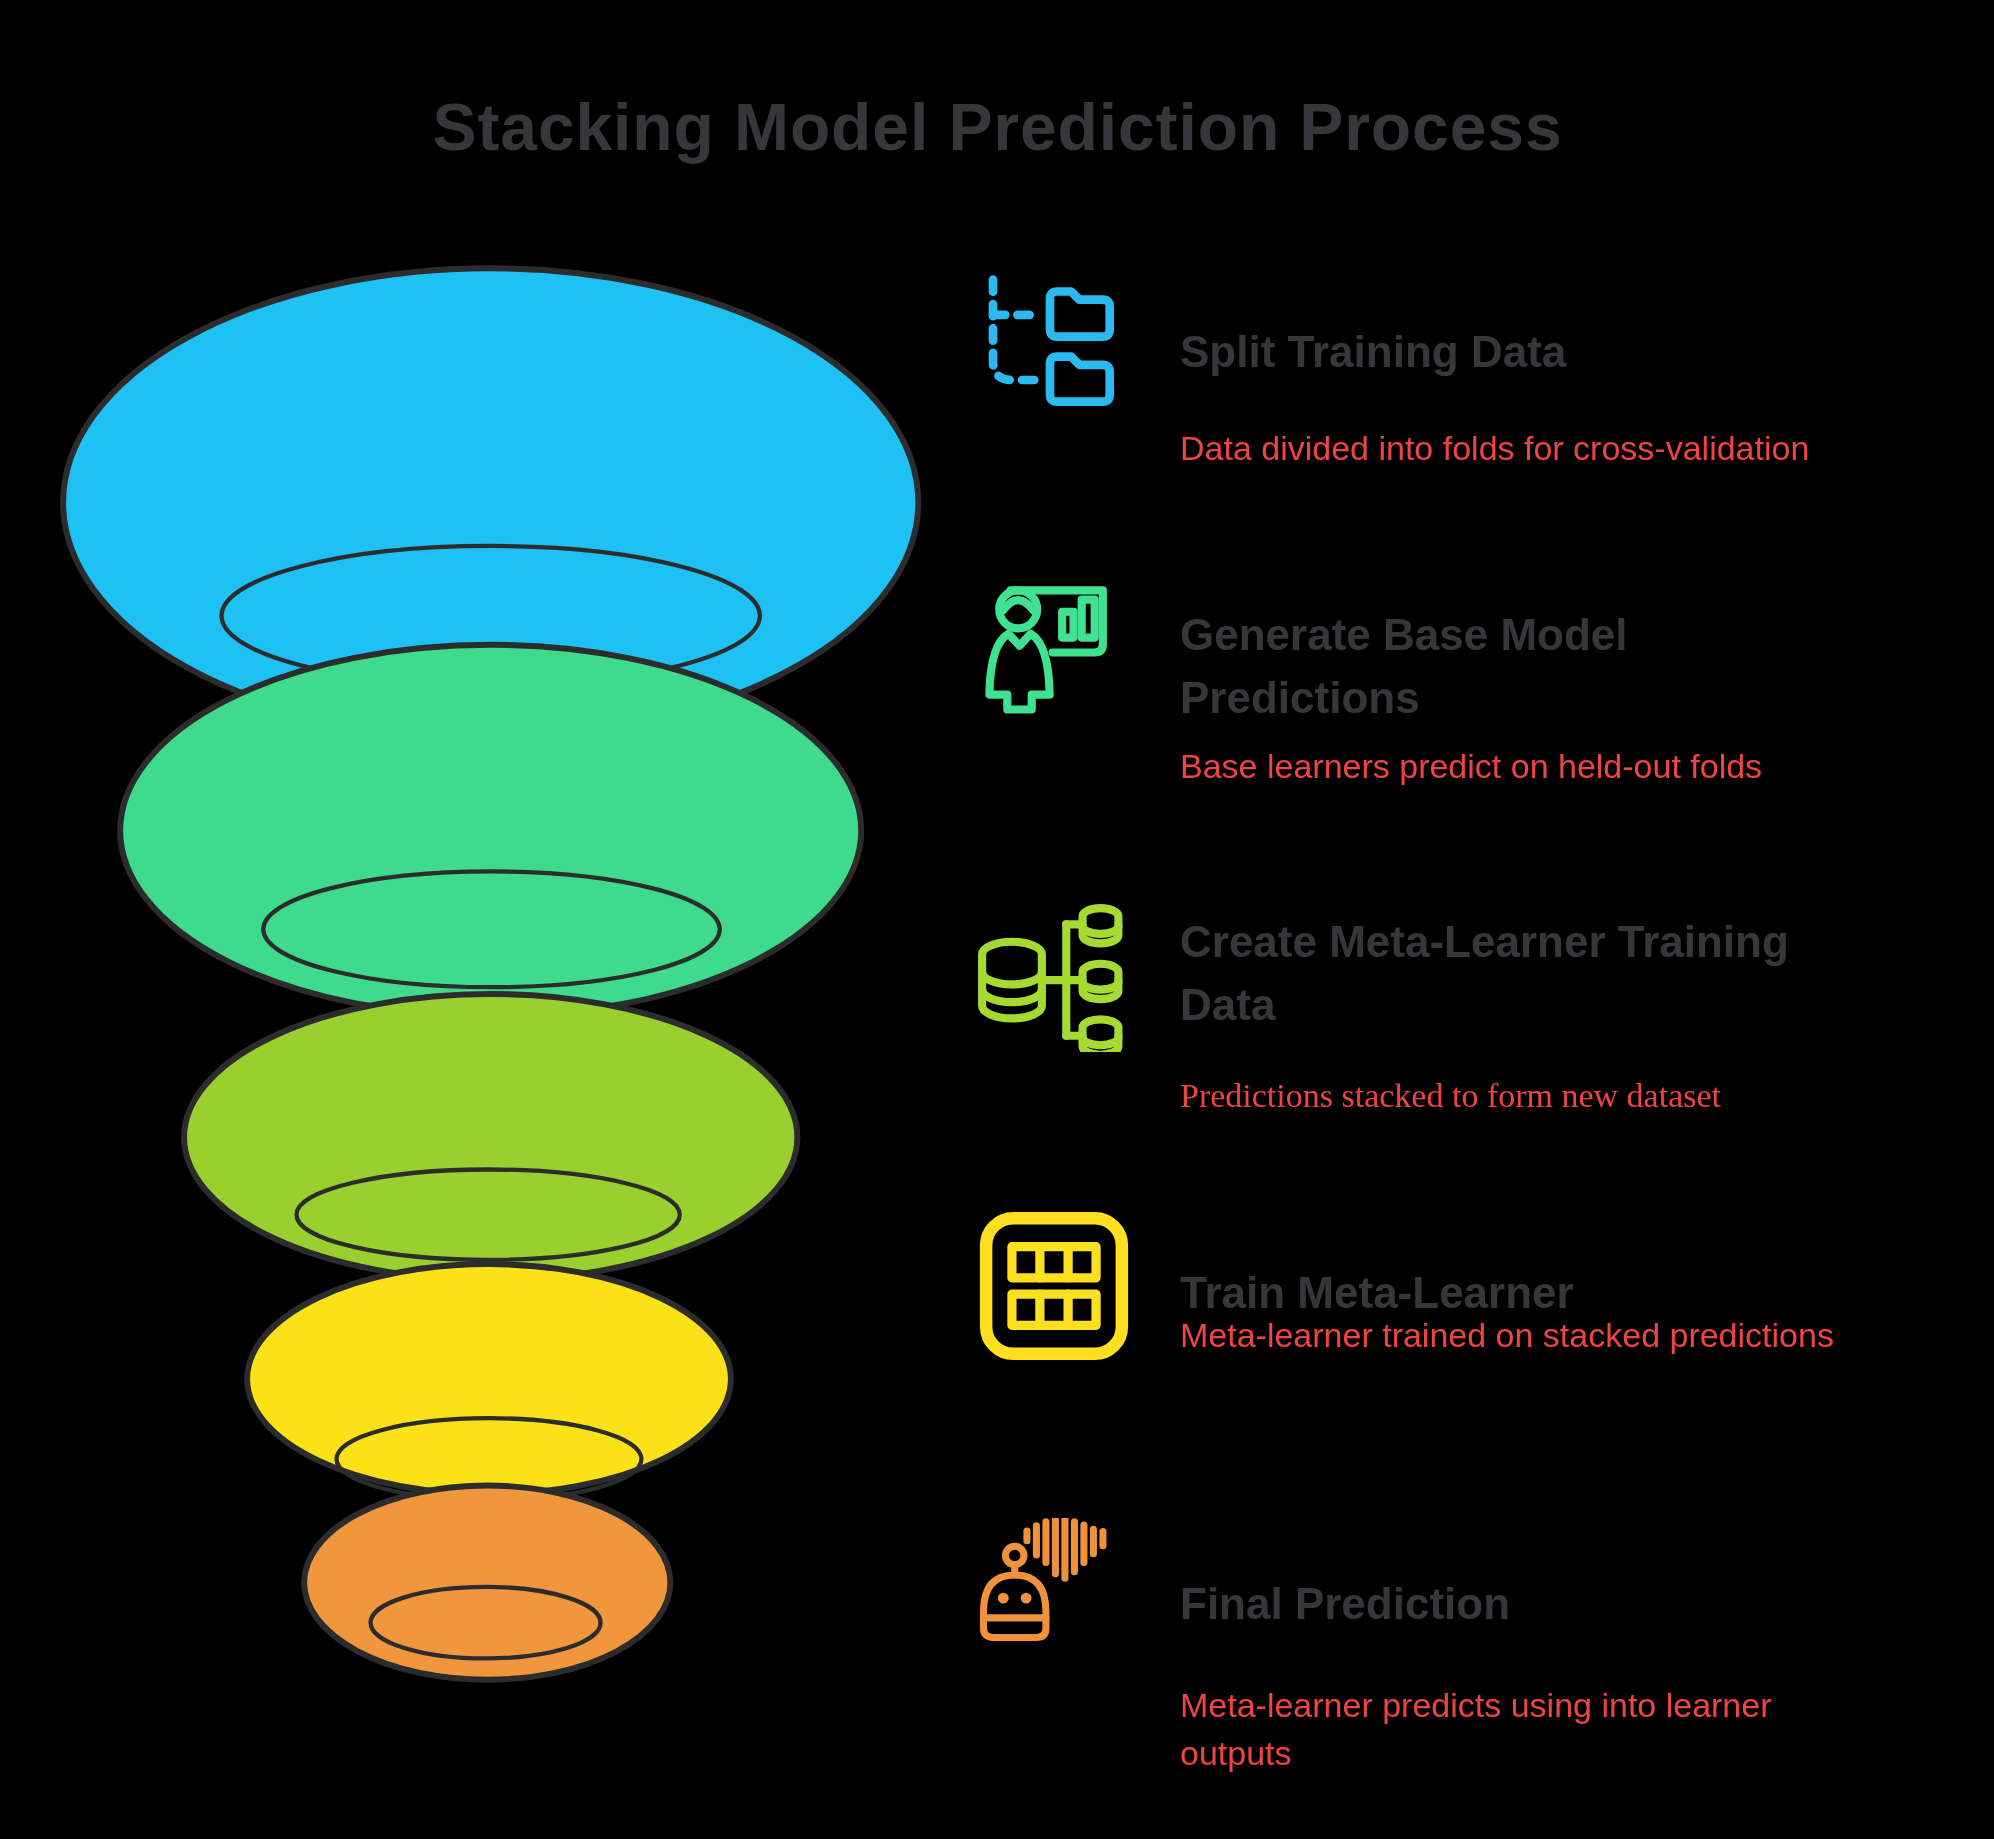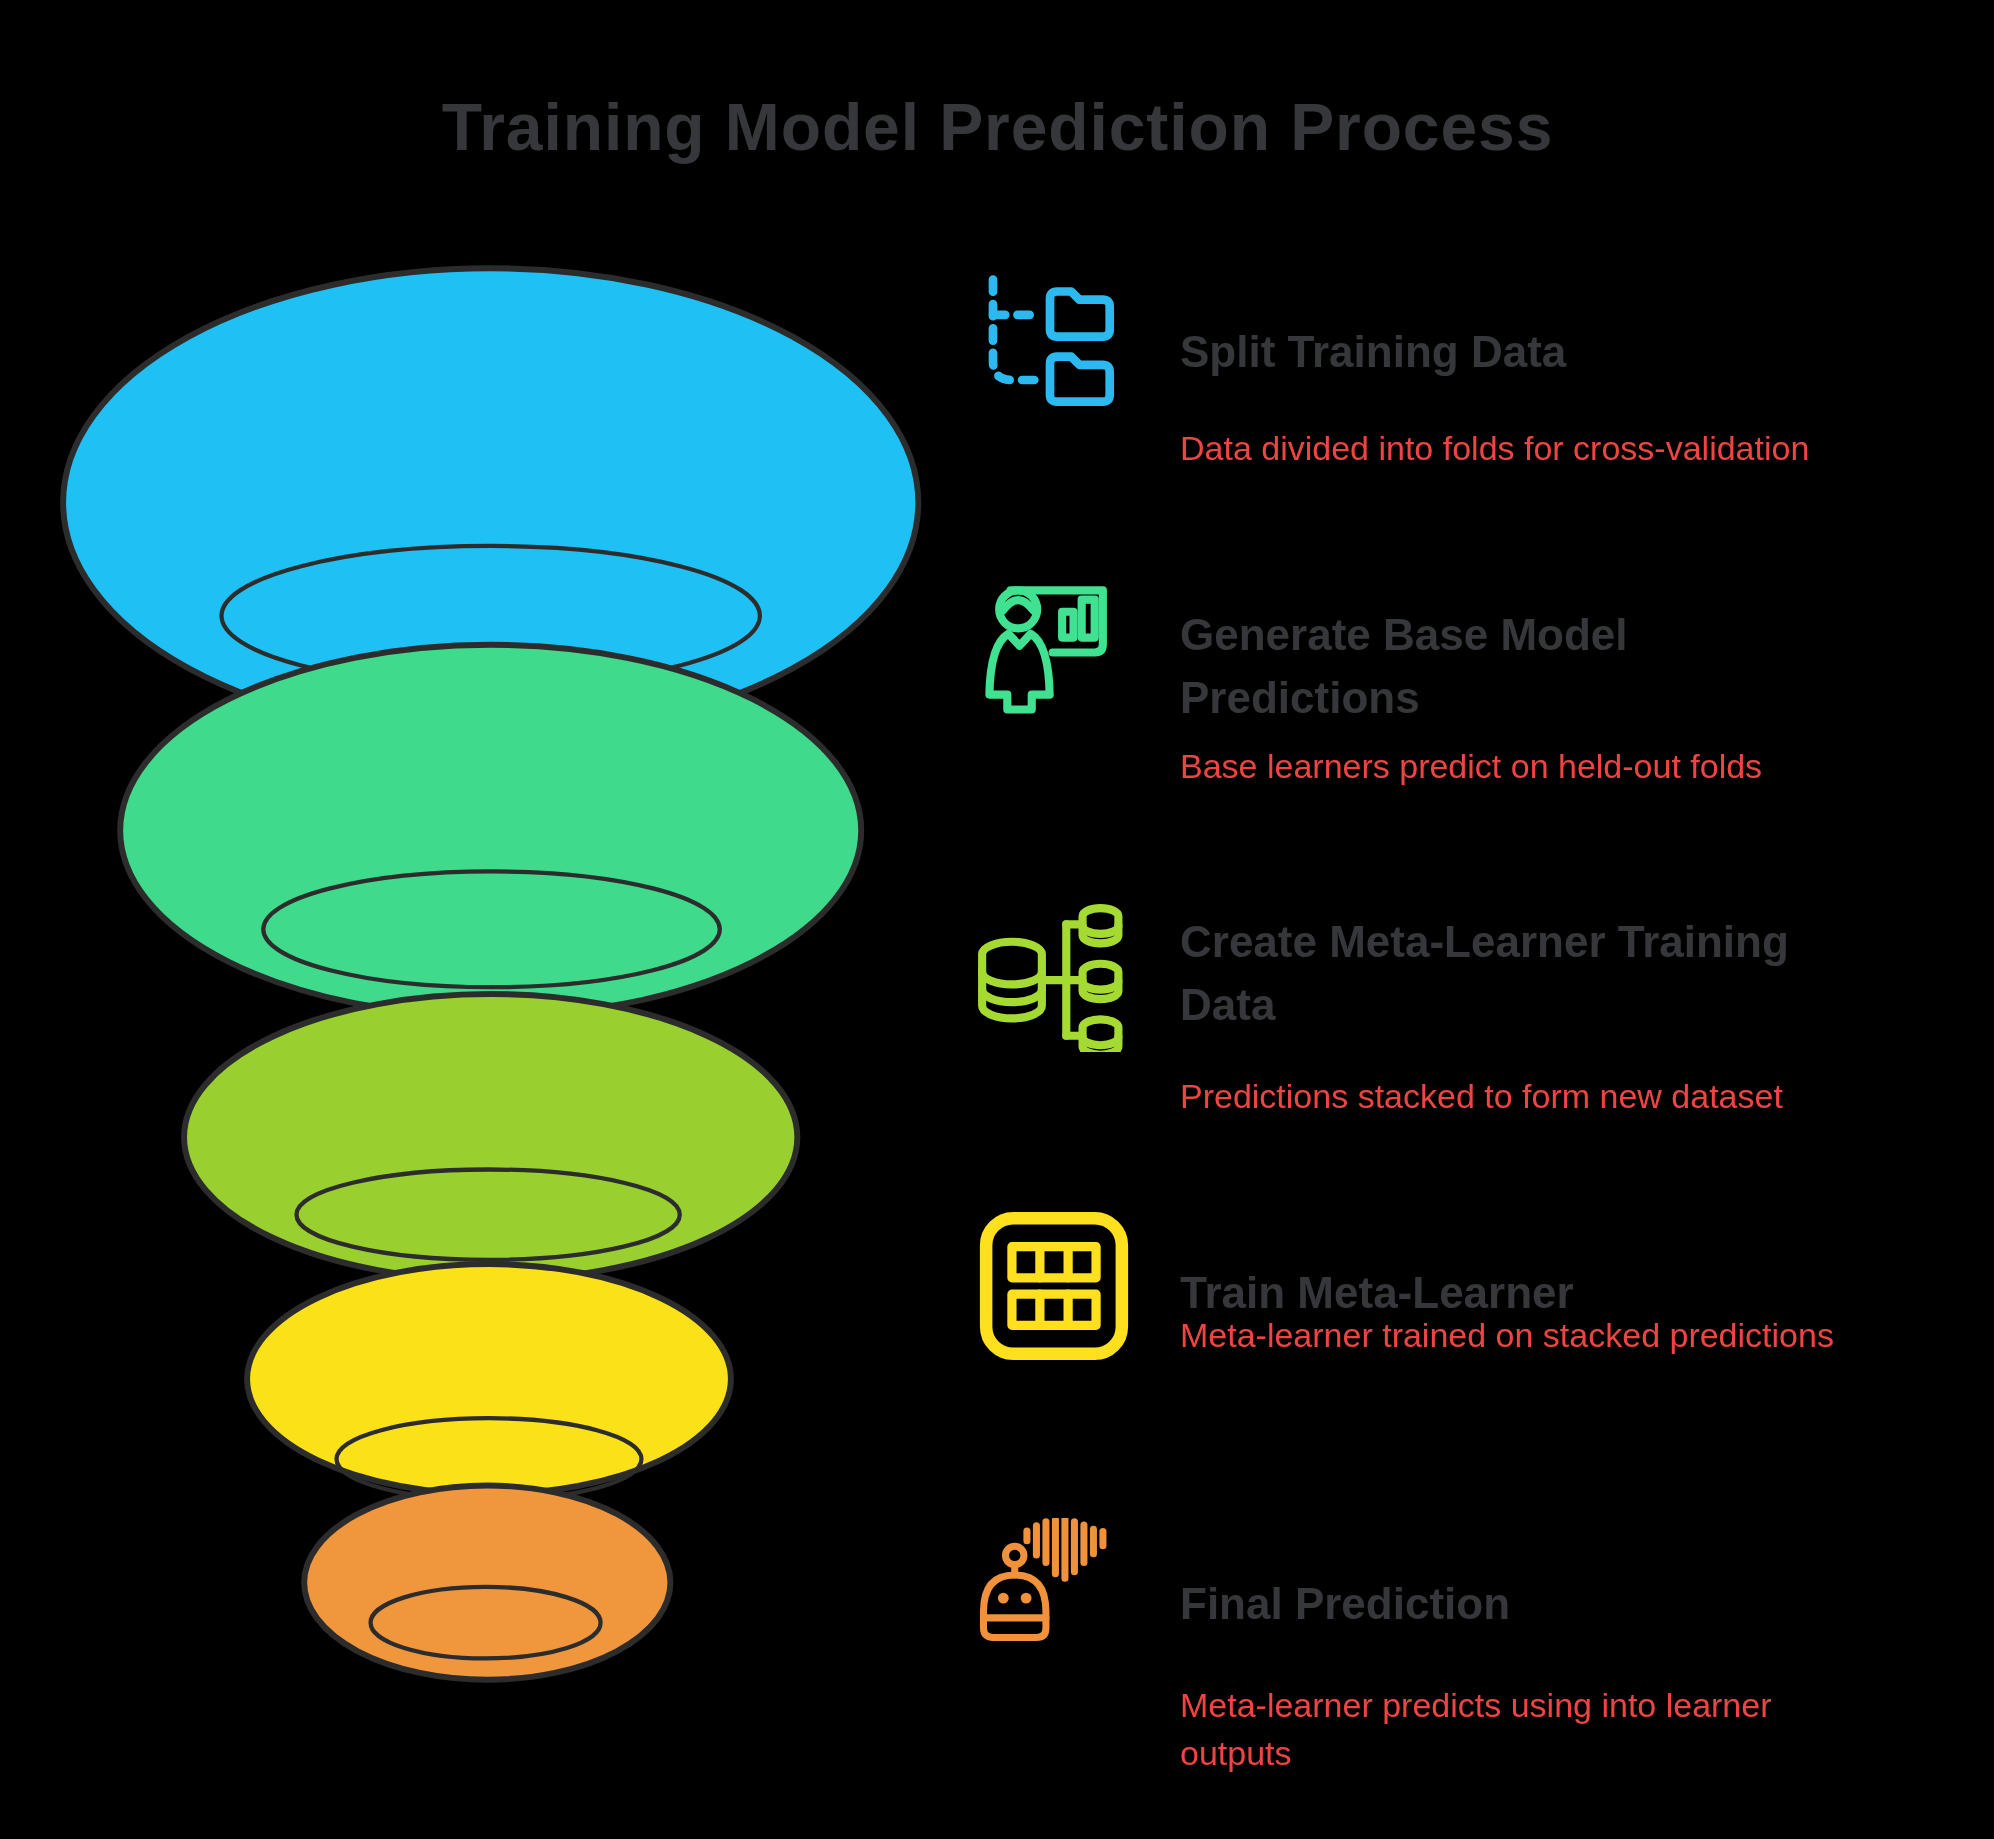--- a/index.html
+++ b/index.html
@@ -25,21 +25,21 @@
     position:absolute; left:1180px; width:784px;
     font-size:34px; line-height:48px;
     color:#ef4444; white-space:pre-line;
   }
 </style>
 </head>
 <body>
 
 <div class="canvas">
 
-  <div class="main-title">Training Model Prediction Process</div>
+  <div class="main-title">Stacking Model Prediction Process</div>
 
   <svg id="funnel" width="1995" height="1839" viewBox="0 0 2342 2159">
       <ellipse cx="576" cy="590" rx="502" ry="275" fill="#1FC0F4" stroke="#2c2c2c" stroke-width="7"></ellipse>
       <ellipse cx="576" cy="723" rx="316" ry="82" fill="none" stroke="#2c2c2c" stroke-width="5"></ellipse>
       <ellipse cx="576" cy="975" rx="435" ry="218" fill="#3FDA8C" stroke="#2c2c2c" stroke-width="7"></ellipse>
       <ellipse cx="577" cy="1091" rx="268" ry="68" fill="none" stroke="#2c2c2c" stroke-width="5"></ellipse>
       <ellipse cx="576" cy="1335" rx="360" ry="168" fill="#99CF2E" stroke="#2c2c2c" stroke-width="7"></ellipse>
       <ellipse cx="573" cy="1426" rx="225" ry="53" fill="none" stroke="#2c2c2c" stroke-width="5"></ellipse>
       <ellipse cx="574" cy="1619" rx="284" ry="135" fill="#FBE118" stroke="#2c2c2c" stroke-width="7"></ellipse>
       <ellipse cx="574" cy="1713" rx="179" ry="48" fill="none" stroke="#2c2c2c" stroke-width="5"></ellipse>
@@ -85,21 +85,21 @@
       <path d="M40,6 a6.6,3 0 0 1 13.2,0 v7 a6.6,3 0 0 1 -13.2,0 z"></path>
       <path d="M40,9.5 a6.6,3 0 0 0 13.2,0"></path>
       <path d="M40,26.5 a6.6,3 0 0 1 13.2,0 v7 a6.6,3 0 0 1 -13.2,0 z"></path>
       <path d="M40,30 a6.6,3 0 0 0 13.2,0"></path>
       <path d="M40,47 a6.6,3 0 0 1 13.2,0 v7 a6.6,3 0 0 1 -13.2,0 z"></path>
       <path d="M40,50.5 a6.6,3 0 0 0 13.2,0"></path>
     </svg>
   </div>
   <div class="step-title" style="top:910px;">Create Meta-Learner Training
 Data</div>
-  <div class="step-sub" style="top:1072px;">Predictions stacked to form new dataset</div>
+  <div class="step-sub" style="top:1072px;font-family:Liberation Serif, serif;">Predictions stacked to form new dataset</div>
 
   <div class="step-icon" style="left: 978px; top: 1210px; color: rgb(255, 224, 30);">
     <svg viewBox="0 0 56 56" fill="none" stroke="currentColor" stroke-linecap="round" stroke-linejoin="round">
       <rect x="3" y="3" width="50" height="50" rx="10" stroke-width="4.6"></rect>
       <rect x="12.5" y="13.5" width="31" height="11.5" stroke-width="3.4"></rect>
       <path d="M22.8,13.5 V25 M33.2,13.5 V25" stroke-width="3.4"></path>
       <rect x="12.5" y="31" width="31" height="11.5" stroke-width="3.4"></rect>
       <path d="M22.8,31 V42.5 M33.2,31 V42.5" stroke-width="3.4"></path>
     </svg>
   </div>

